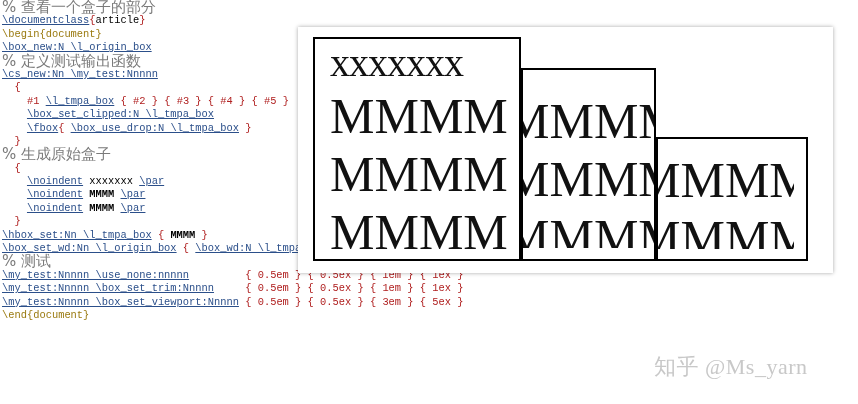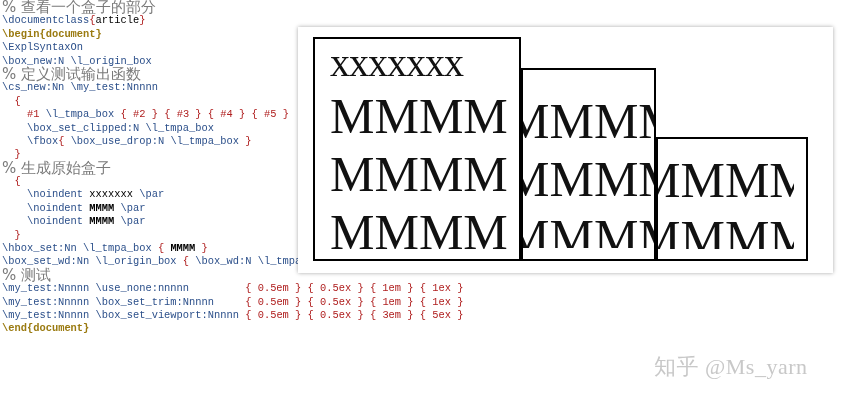--- a/index.html
+++ b/index.html
@@ -7,23 +7,23 @@
     width:858px; height:404px; background:#ffffff; position:relative; overflow:hidden;
     font-family:"Liberation Mono", "DejaVu Sans Mono", monospace;
   }
   .editor {
     position:absolute; left:2px; top:1px; width:460px;
     font-family:"Liberation Mono", "DejaVu Sans Mono", monospace;
     font-size:10.4px; line-height:13.4px; color:#000;
   }
   .line { white-space:pre; height:13.4px; }
   .cm { color:#7a7a7a; font-family:"DejaVu Sans", sans-serif; font-size:15px; }
-  .cs { color:#2b4f8a; }
+  .cs { color:#2b4f8a;text-decoration:underline; }
   .br { color:#b02020; }
-  .env { color:#9a7a10;font-weight:bold; }
+  .env { color:#9a7a10; }
   .txt { color:#000; }
   .bold { font-weight:bold; }
 
   .preview {
     position:absolute; left:298px; top:27px; width:535px; height:246px;
     background:#fff; box-shadow:0 0 4px rgba(0,0,0,0.35);
   }
   .box {
     position:absolute; border:2px solid #000; box-sizing:border-box; overflow:hidden; background:#fff;
   }
@@ -36,21 +36,20 @@
     font-size:22px; color:#c8c8c8; letter-spacing:0.5px;
   }
 </style>
 </head>
 <body>
 
 <div class="editor">
   <div class="line"><span class="cm">% 查看一个盒子的部分</span></div>
   <div class="line"><span class="cs">\documentclass</span><span class="br">{</span><span class="txt">article</span><span class="br">}</span></div>
   <div class="line"><span class="env">\begin</span><span class="env">{</span><span class="env">document</span><span class="env">}</span></div>
-  <div class="line"><span class="cs">\ExplSyntaxOn</span></div>
   <div class="line"><span class="cs">\box_new:N \l_origin_box</span></div>
   <div class="line"><span class="cm">% 定义测试输出函数</span></div>
   <div class="line"><span class="cs">\cs_new:Nn \my_test:Nnnnn</span></div>
   <div class="line">  <span class="br">{</span></div>
   <div class="line">    <span class="br">#1</span> <span class="cs">\l_tmpa_box</span> <span class="br">{ #2 } { #3 } { #4 } { #5 }</span></div>
   <div class="line">    <span class="cs">\box_set_clipped:N \l_tmpa_box</span></div>
   <div class="line">    <span class="cs">\fbox</span><span class="br">{ </span><span class="cs">\box_use_drop:N \l_tmpa_box</span><span class="br"> }</span></div>
   <div class="line">  <span class="br">}</span></div>
   <div class="line"><span class="cm">% 生成原始盒子</span></div>
   <div class="line">  <span class="br">{</span></div>

